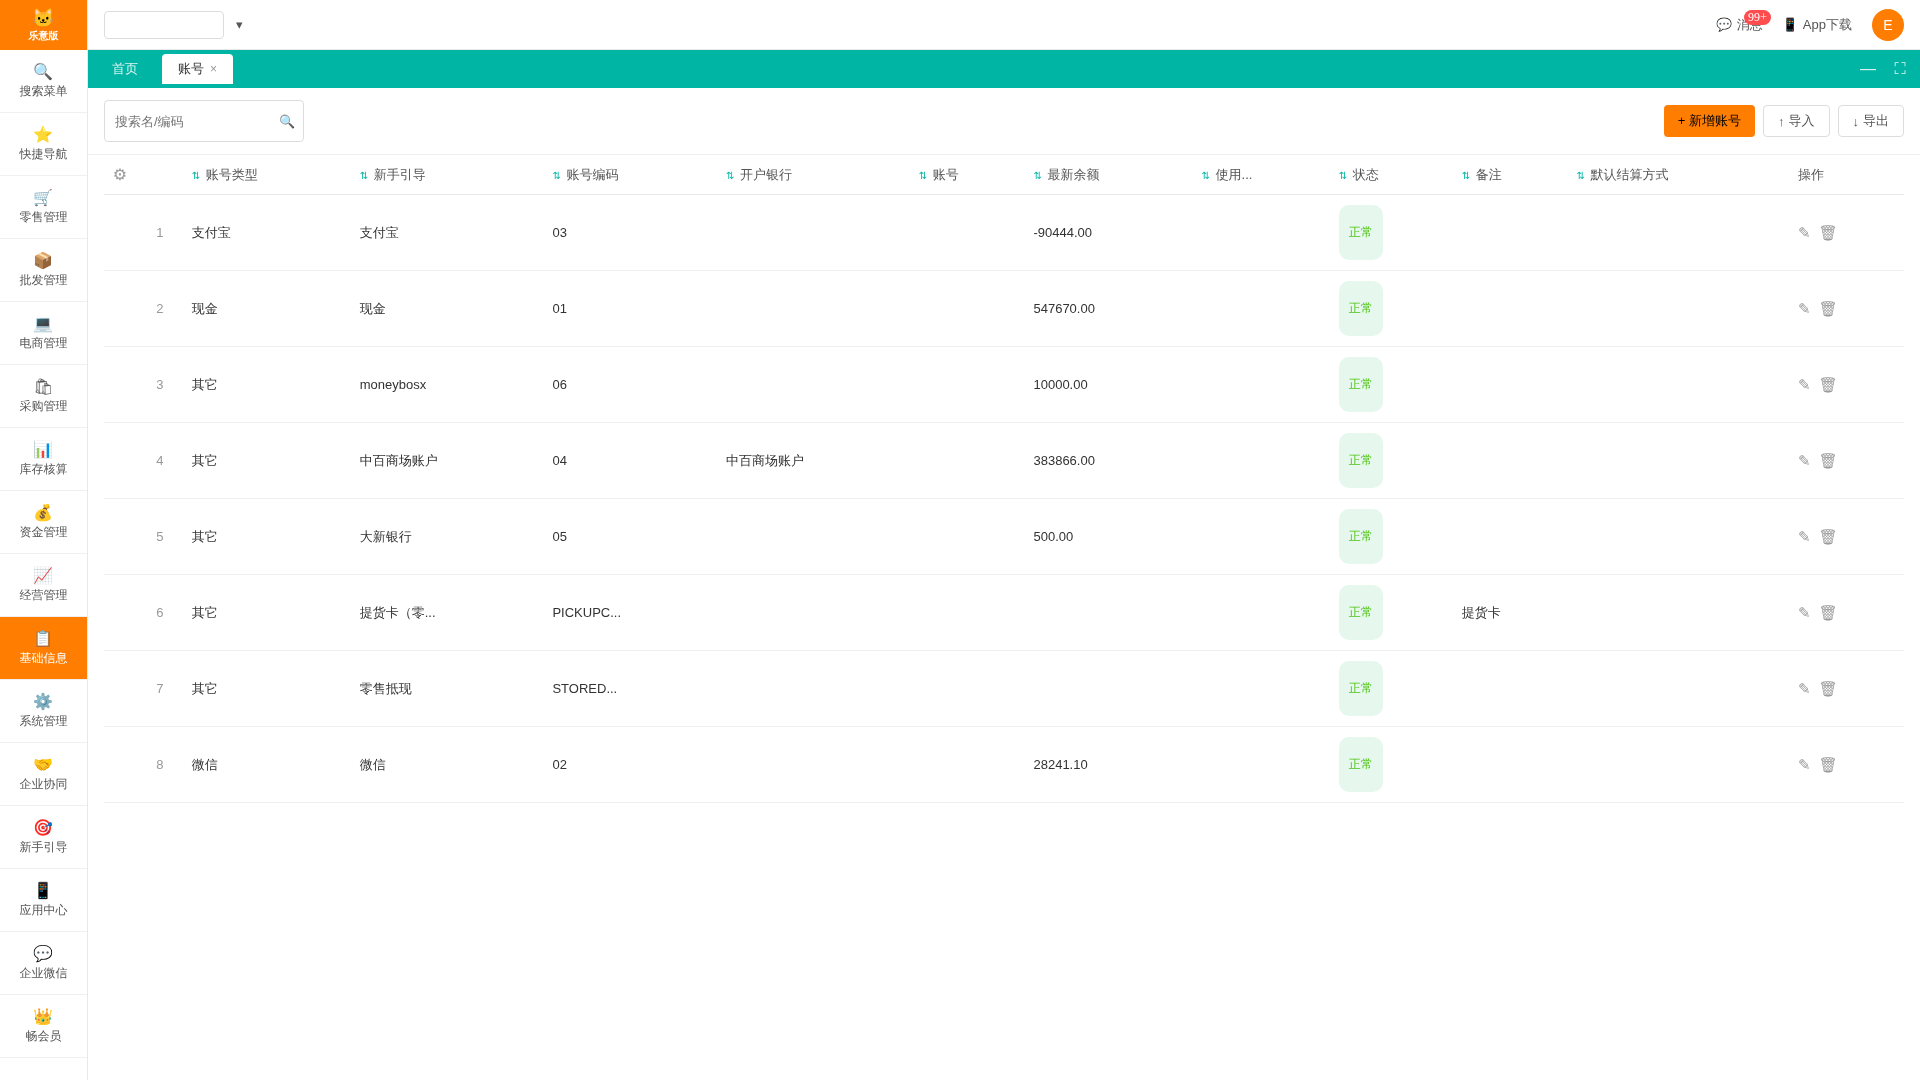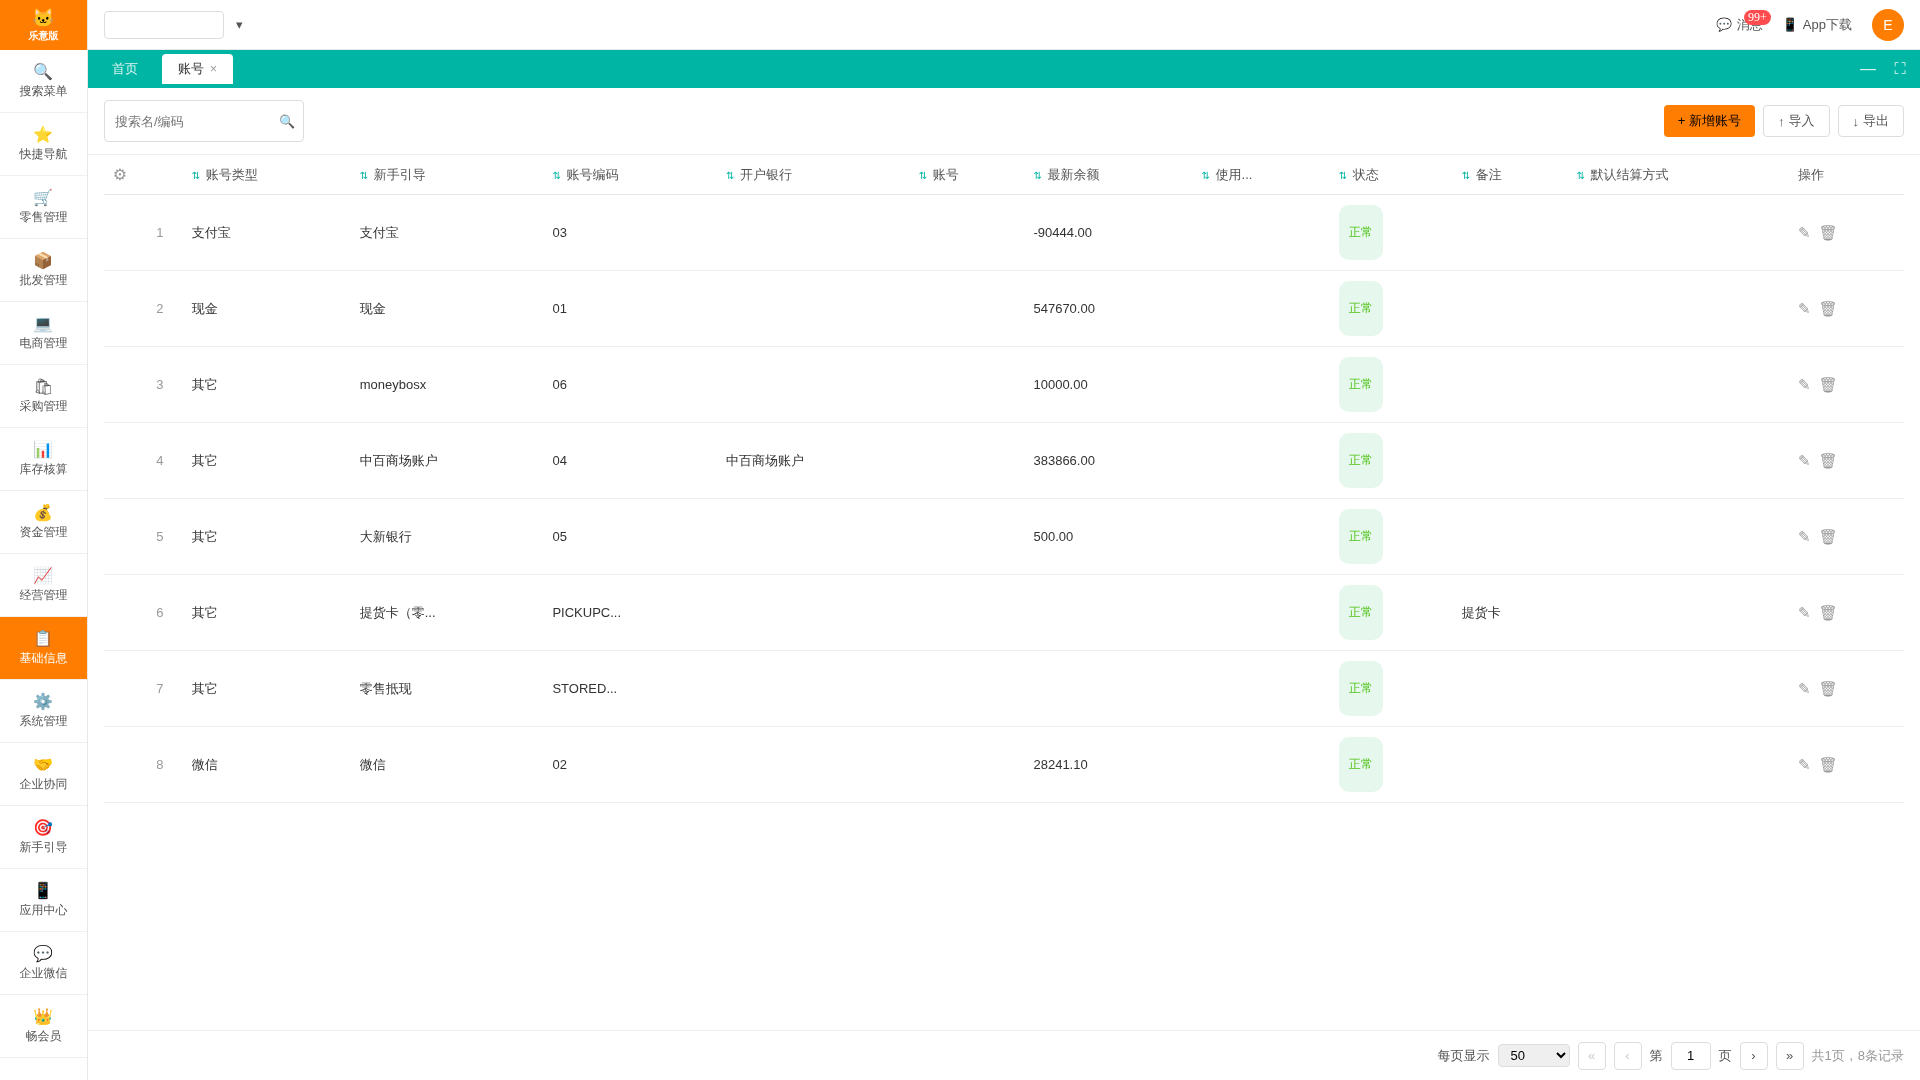--- a/index.html
+++ b/index.html
@@ -708,31 +708,15 @@
         <div class="action-btns">
           <span class="action-btn" title="编辑">✎</span>
           <span class="action-btn" title="删除">🗑</span>
         </div>
       </td>
     </tr>
           </tbody>
       </table>
     </div>
 
-    <div class="pagination-bar">
-      <span>每页显示</span>
-      <select class="page-size-select">
-        <option>50</option>
-        <option>20</option>
-        <option>100</option>
-      </select>
-      <button class="page-nav-btn" disabled="">«</button>
-      <button class="page-nav-btn" disabled="">‹</button>
-      <span>第</span>
-      <input class="page-input" type="text" value="1" style="">
-      <span>页</span>
-      <button class="page-nav-btn">›</button>
-      <button class="page-nav-btn">»</button>
-      <span class="page-total">共1页，8条记录</span>
-    </div>
 
   </div>
 </div>
 
 </body></html>

